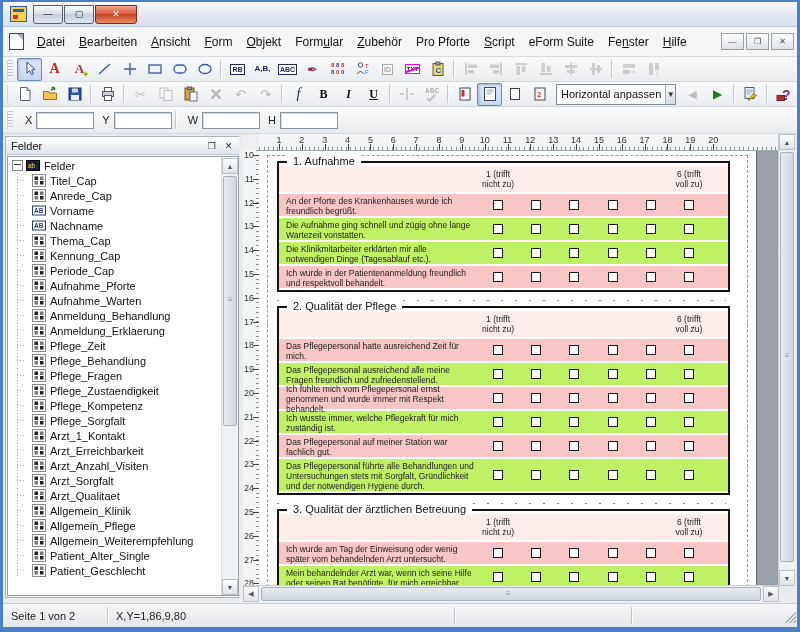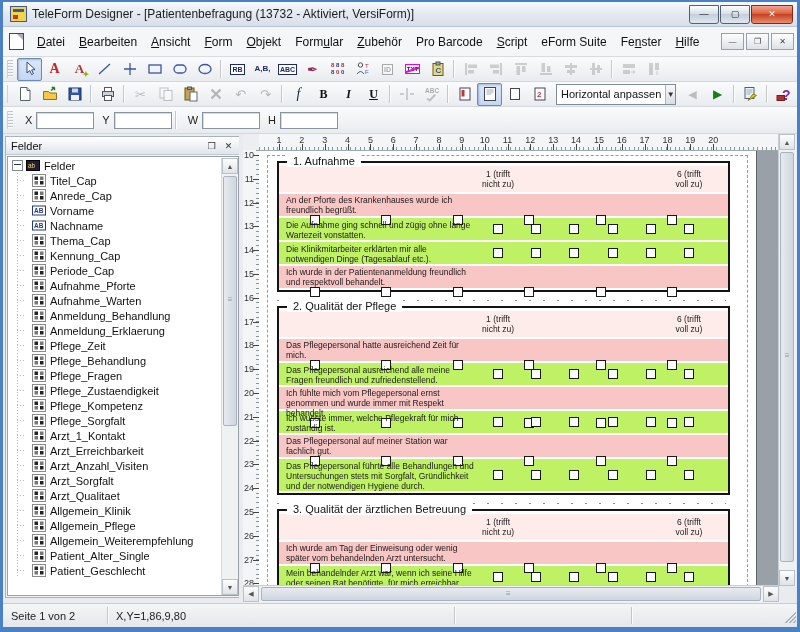--- a/index.html
+++ b/index.html
@@ -120,21 +120,21 @@
   .form-body{position:absolute;left:0;top:10px;width:100%;}
   .section{width:449px;margin-left:18px;border:2px solid #141414;position:relative;background:#fff;margin-bottom:7px;}
   .sec-title{position:absolute;top:-8px;left:8px;background:#fff;padding:0 6px;font-size:11px;color:#111;white-space:nowrap;}
   .sec-body{padding-top:3px;}
   .scale{height:26px;margin-bottom:2px;background:#fdecea;display:flex;}
   .scale .spacer{width:200px;}
   .scale .cols{flex:1;display:flex;padding-right:20px;}
   .scale .cell{flex:1;display:flex;flex-direction:column;align-items:center;justify-content:center;font-size:8.5px;line-height:10px;color:#222;text-align:center;white-space:nowrap;}
   .q{height:22px;margin-bottom:2px;display:flex;}
   .q.tall{height:32px;}
-  .q.dark{background:#f8c6c4;flex-direction:column;}
+  .q.dark{background:#f8c6c4;}
   .q.light{background:#bef264;}
   .qtext{width:200px;padding:1px 4px 0 7px;box-sizing:border-box;font-size:8.5px;line-height:10px;color:#1a1a1a;display:flex;align-items:center;}
   .q .cols{flex:1;display:flex;padding-right:20px;}
   .q .cell{flex:1;display:flex;align-items:center;justify-content:center;}
   .cb{width:8px;height:8px;border:1px solid #1a1a1a;background:#fff;}
   .dotrow{height:2px;margin:0 0 5px 18px;width:449px;
     background:repeating-linear-gradient(90deg,#8a8a8a 0 2px,transparent 2px 14px);background-size:100% 1px;background-repeat:no-repeat;background-position:0 1px;}
 
   
   .v-scroll{position:absolute;top:0;right:0;width:17px;bottom:17px;background:#f0f1f3;border-left:1px solid #c9ced4;}
@@ -156,39 +156,38 @@
     background:
       linear-gradient(135deg,transparent 0 60%,#aab2ba 60% 66%,transparent 66% 74%,#aab2ba 74% 80%,transparent 80% 88%,#aab2ba 88% 94%,transparent 94%);}
 </style>
 </head>
 <body>
 
 <div class="app">
 
   <div class="titlebar">
     <div class="app-icon"></div>
-    <div class="title-text">TeleForm Designer - [Patientenbefragung (13732 - Aktiviert, VersiForm)]</div>
     <div class="winbtns">
       <div class="wbtn">—</div>
       <div class="wbtn">▢</div>
       <div class="wbtn close">✕</div>
     </div>
   </div>
 
   <div class="menubar">
     <div class="mdi-doc"></div>
     <div class="menu-items" id="menu-items">
         <div class="menu-item"><u>D</u>atei</div>
         <div class="menu-item"><u>B</u>earbeiten</div>
         <div class="menu-item"><u>A</u>nsicht</div>
         <div class="menu-item"><u>F</u>orm</div>
         <div class="menu-item"><u>O</u>bjekt</div>
         <div class="menu-item">Form<u>u</u>lar</div>
         <div class="menu-item"><u>Z</u>ubehör</div>
-        <div class="menu-item">Pro Barcode</div>
+        <div class="menu-item">Pro Pforte</div>
         <div class="menu-item"><u>S</u>cript</div>
         <div class="menu-item">eForm Suite</div>
         <div class="menu-item">Fe<u>n</u>ster</div>
         <div class="menu-item"><u>H</u>ilfe</div>
       </div>
     <div class="mdibtns">
       <div class="mdibtn">—</div>
       <div class="mdibtn">❐</div>
       <div class="mdibtn">✕</div>
     </div>

